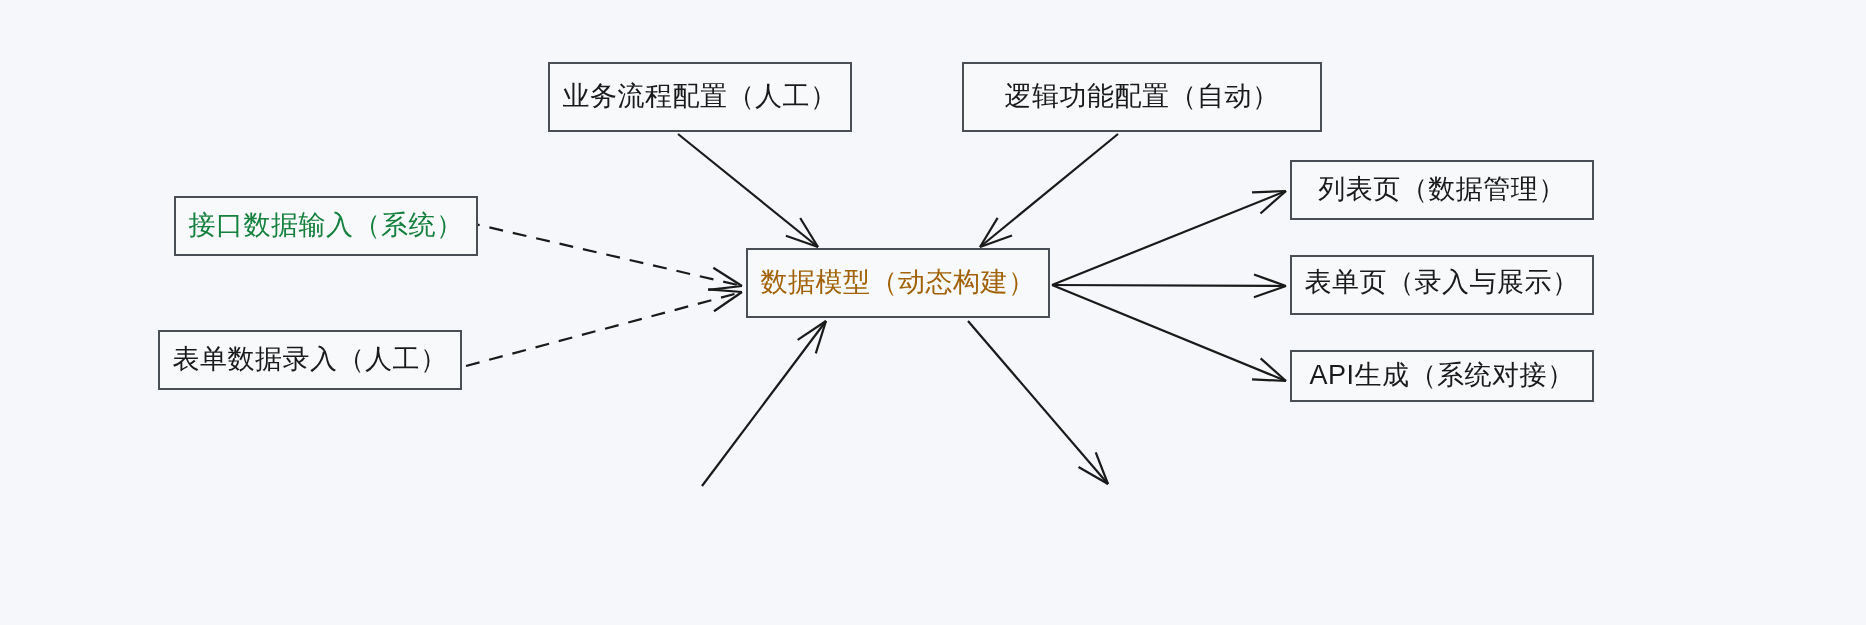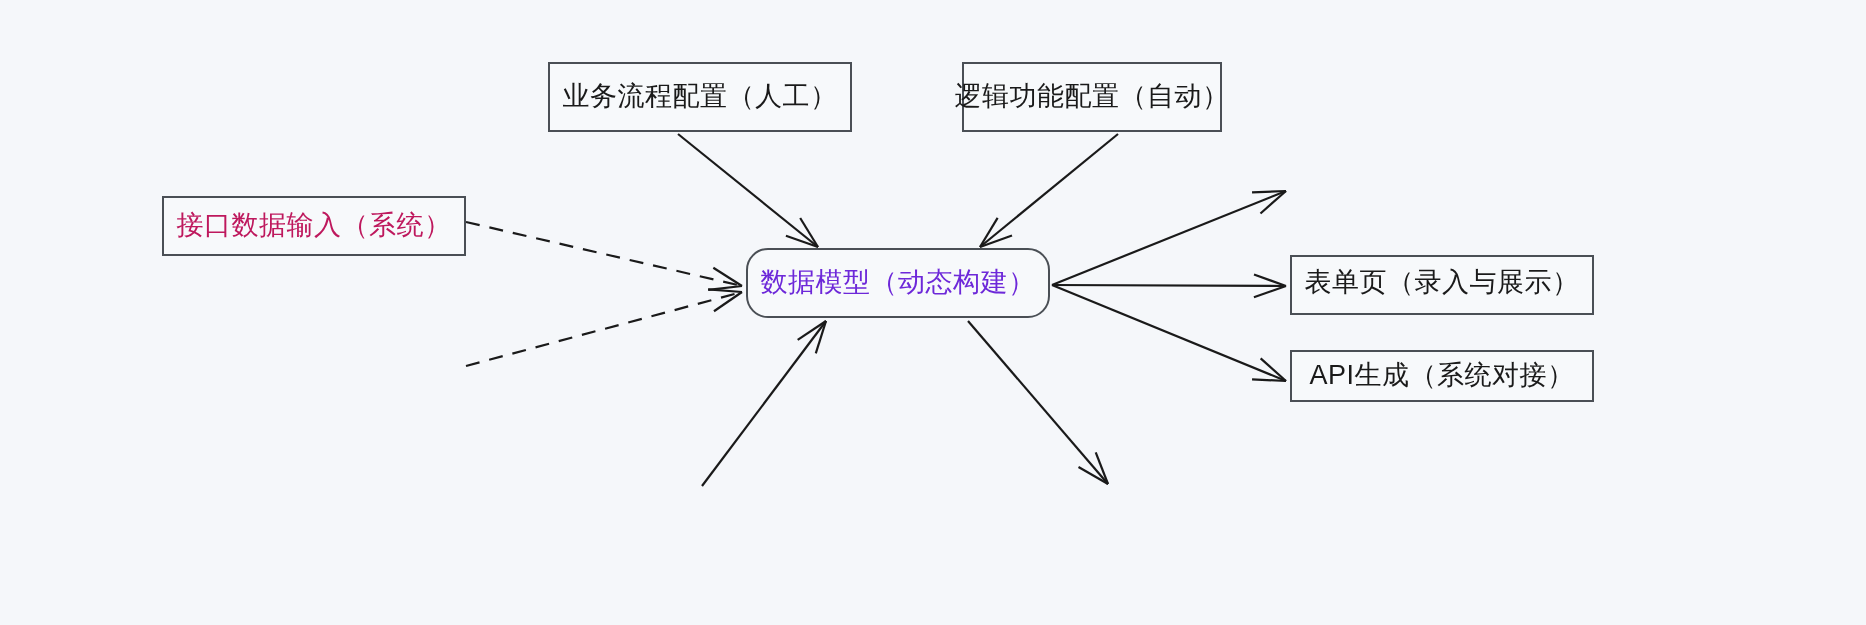--- a/index.html
+++ b/index.html
@@ -82,33 +82,39 @@
         <line x1="968" y1="321" x2="1108" y2="484" stroke="#1a1a1a" stroke-width="2.2"></line>
         <line x1="1108" y1="484" x2="1078.5137725436132" y2="467.0718462202688" stroke="#1a1a1a" stroke-width="2.2" stroke-linecap="butt"></line>
         <line x1="1108" y1="484" x2="1095.716618957236" y2="452.29639531286284" stroke="#1a1a1a" stroke-width="2.2" stroke-linecap="butt"></line>
       </g>
   </svg>
 
   <div class="node" style="left: 548px; top: 62px; width: 304px; height: 70px; background: rgb(247, 249, 251); border-color: rgb(74, 79, 85); color: rgb(26, 26, 26);">
     <span class="node-label">业务流程配置（人工）</span>
   </div>
 
-  <div class="node" style="left: 962px; top: 62px; width: 260px; height: 70px; background: rgb(247, 249, 251); border-color: rgb(74, 79, 85); color: rgb(26, 26, 26);">
+  <div class="node" style="left: 962px; top: 62px; width: 360px; height: 70px; background: rgb(247, 249, 251); border-color: rgb(74, 79, 85); color: rgb(26, 26, 26);">
     <span class="node-label">逻辑功能配置（自动）</span>
   </div>
 
-  <div class="node" style="left: 162px; top: 196px; width: 304px; height: 60px; background: rgb(247, 249, 251); border-color: rgb(74, 79, 85); color: #be185d;">
+  <div class="node" style="left: 174px; top: 196px; width: 304px; height: 60px; background: rgb(247, 249, 251); border-color: rgb(74, 79, 85); color: #15803d;">
     <span class="node-label">接口数据输入（系统）</span>
   </div>
 
+  <div class="node" style="left: 158px; top: 330px; width: 304px; height: 60px; background: rgb(247, 249, 251); border-color: rgb(74, 79, 85); color: rgb(26, 26, 26);">
+    <span class="node-label">表单数据录入（人工）</span>
+  </div>
 
-  <div class="node" style="left: 746px; top: 248px; width: 304px; height: 70px; background: rgb(247, 249, 251); border-color: rgb(74, 79, 85); color: #6d28d9; border-radius: 22px;">
+  <div class="node" style="left: 746px; top: 248px; width: 304px; height: 70px; background: rgb(247, 249, 251); border-color: rgb(74, 79, 85); color: #a16207;">
     <span class="node-label">数据模型（动态构建）</span>
   </div>
 
+  <div class="node" style="left: 1290px; top: 160px; width: 304px; height: 60px; background: rgb(247, 249, 251); border-color: rgb(74, 79, 85); color: rgb(26, 26, 26);">
+    <span class="node-label">列表页（数据管理）</span>
+  </div>
 
   <div class="node" style="left: 1290px; top: 255px; width: 304px; height: 60px; background: rgb(247, 249, 251); border-color: rgb(74, 79, 85); color: rgb(26, 26, 26); font-family: Liberation Mono, monospace;">
     <span class="node-label">表单页（录入与展示）</span>
   </div>
 
   <div class="node" style="left: 1290px; top: 350px; width: 304px; height: 52px; background: rgb(247, 249, 251); border-color: rgb(74, 79, 85); color: rgb(26, 26, 26);">
     <span class="node-label">API生成（系统对接）</span>
   </div>
 
 

